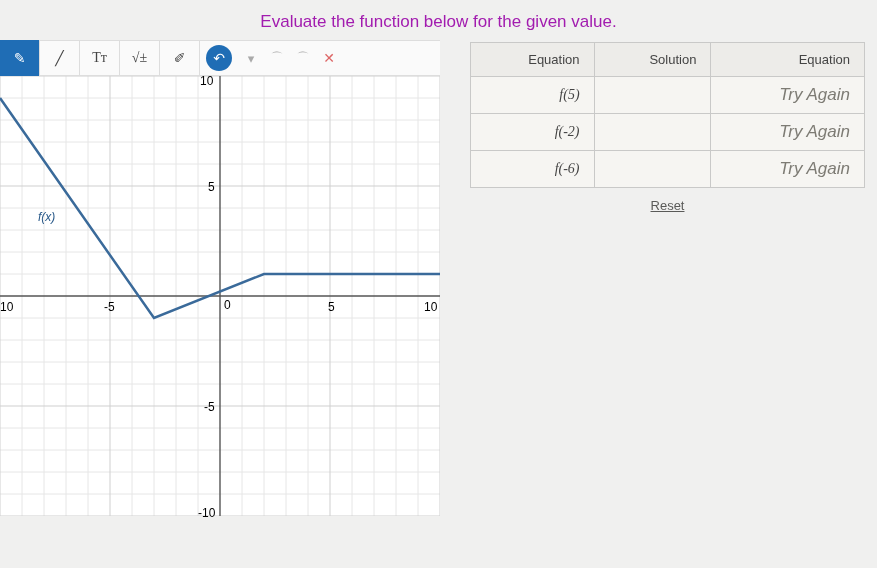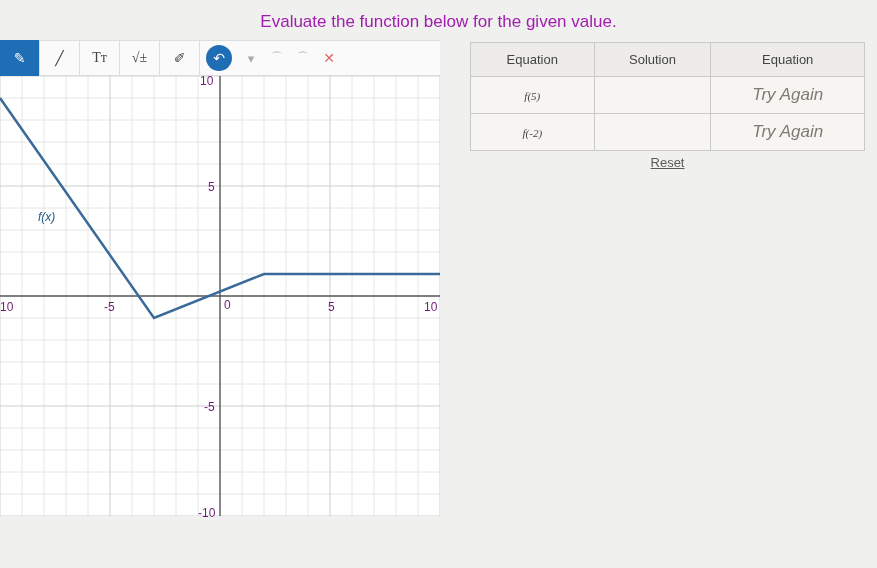--- a/index.html
+++ b/index.html
@@ -76,54 +76,54 @@
     svg.graph { position: absolute; top:0; left:0; }
     .fx-label {
       position: absolute;
       font-size: 12px;
       color: #2a5a8a;
       font-style: italic;
     }
     .axis-label {
       position: absolute;
       font-size: 12px;
-      color: #701a75;
+      color: #000000;
     }
     .right-panel {
       width: 395px;
       padding-top: 2px;
     }
     table.eq-table {
       width: 100%;
       border-collapse: collapse;
       background: #f6f5f2;
     }
     table.eq-table th, table.eq-table td {
       border: 1px solid #c9c9c8;
       padding: 8px 14px;
-      text-align: center;
+      text-align: right;
       font-size: 13px;
       color: #444;
       height: 34px;
     }
     table.eq-table th {
       font-weight: normal;
       background: #edece9;
     }
     .try-again {
       font-style: italic;
       color: #7d7b74;
       cursor: pointer;
       font-size: 17px;
     }
-    .fexpr { font-style: italic; font-family: 'Times New Roman', serif; font-size: 11px; }
+    .fexpr { font-style: italic; font-family: 'Times New Roman', serif; font-size: 14px; }
     .reset {
       display: block;
       text-align: center;
-      margin: 4px auto 0;
+      margin: 10px auto 0;
       color: #5a5a58;
       font-size: 13px;
       text-decoration: underline;
       cursor: pointer;
       width: fit-content;
     }
     .math { font-family: 'Times New Roman', serif; }
   </style>
 </head>
 <body>
@@ -249,17 +249,22 @@
         <tr>
           <td><span class="fexpr">f(5)</span></td>
           <td></td>
           <td><span class="try-again">Try Again</span></td>
         </tr>
         <tr>
           <td><span class="fexpr">f(-2)</span></td>
           <td></td>
           <td><span class="try-again">Try Again</span></td>
         </tr>
+        <tr>
+          <td><span class="fexpr">f(-6)</span></td>
+          <td></td>
+          <td><span class="try-again">Try Again</span></td>
+        </tr>
       </tbody>
     </table>
     <span class="reset">Reset</span>
   </div>
 </div>
 
 </body></html>

